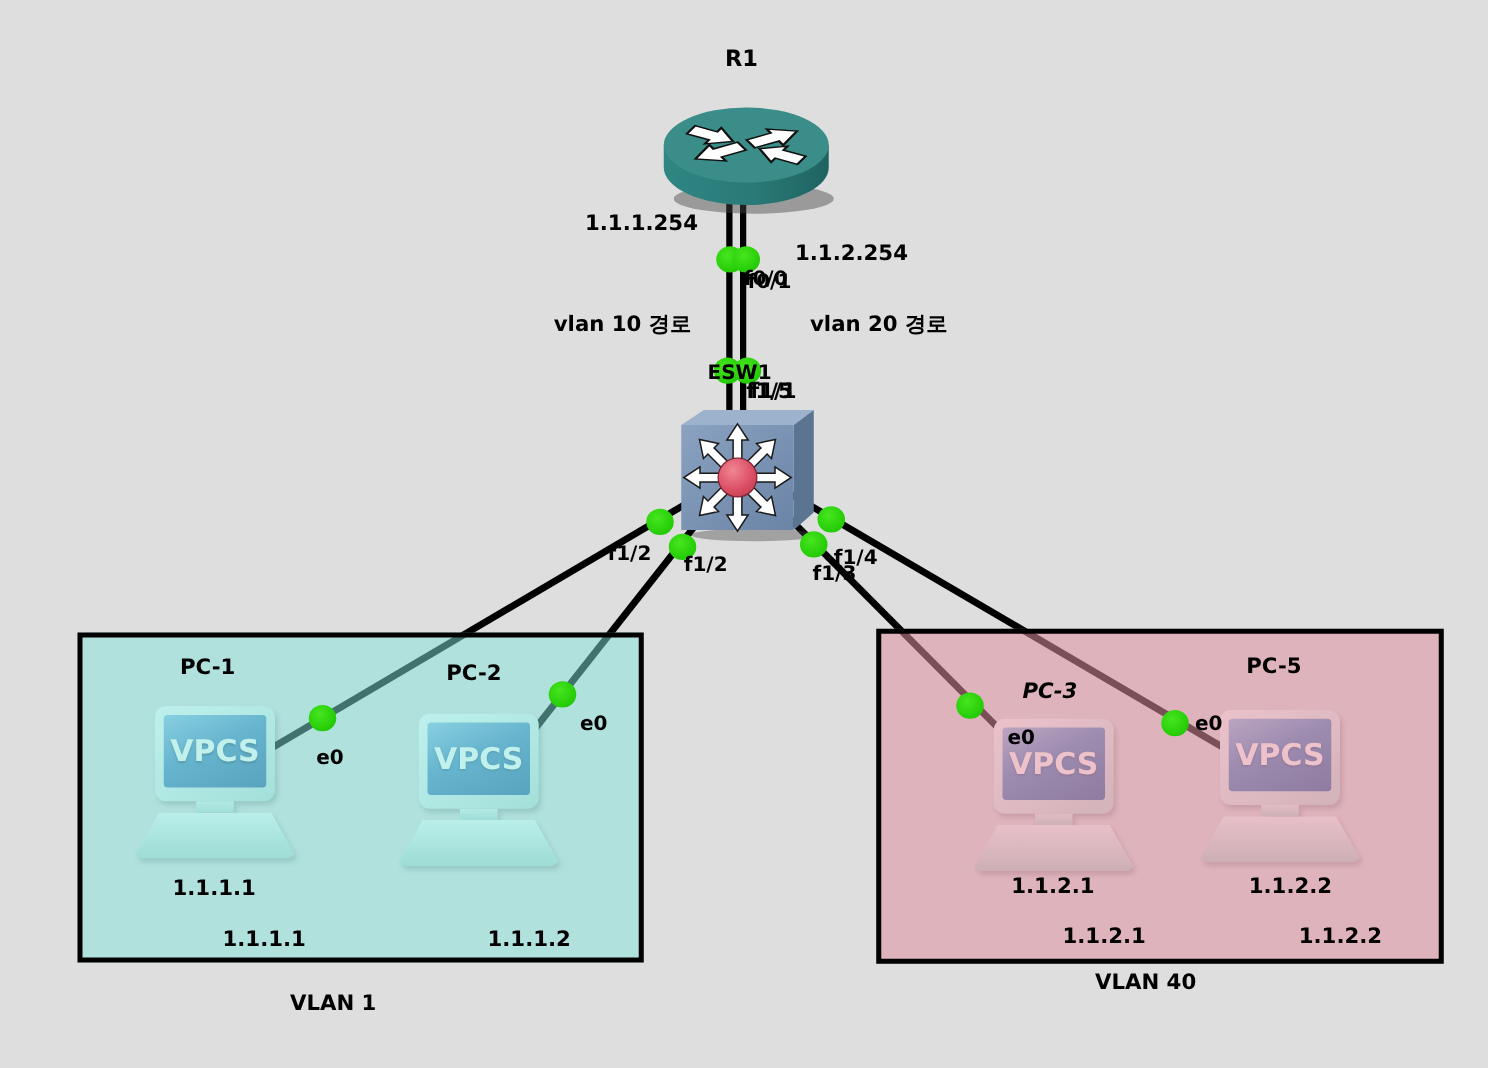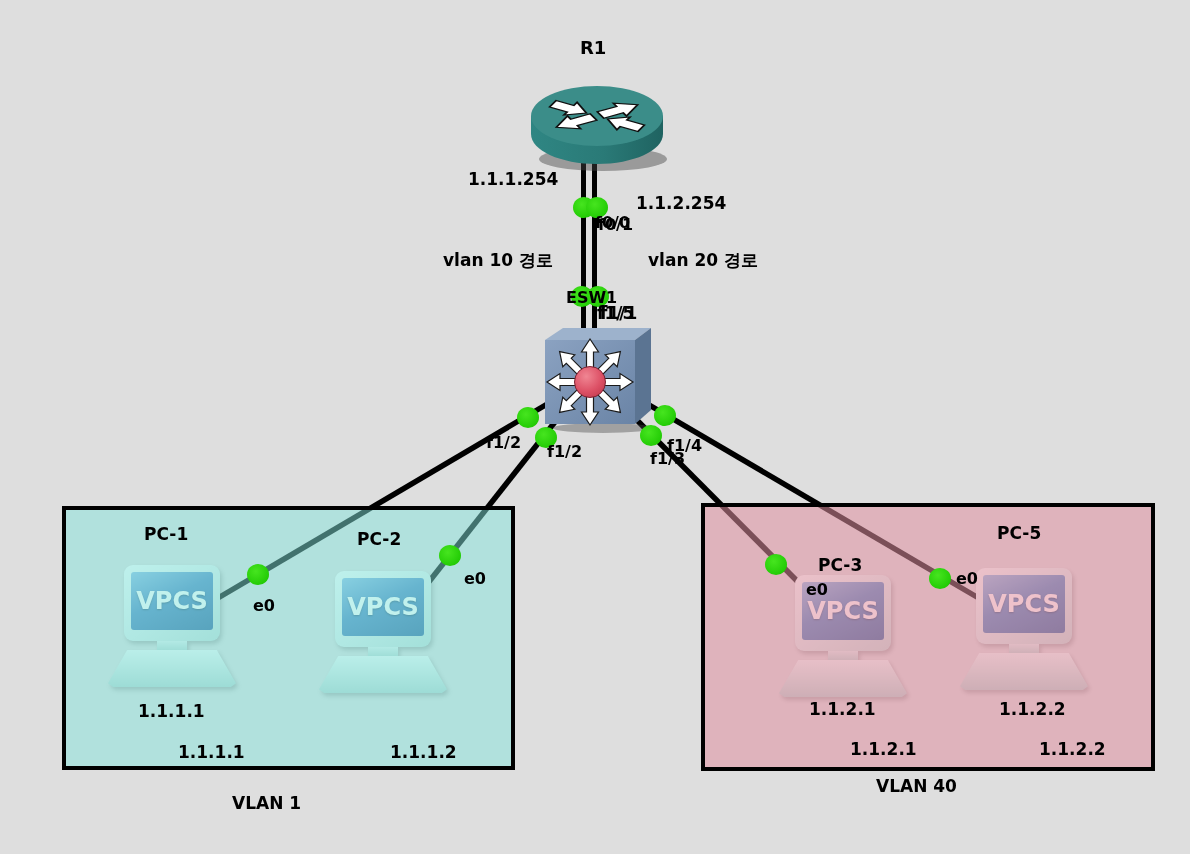--- a/index.html
+++ b/index.html
@@ -167,21 +167,21 @@
   <div class="lbl s16" style="left:566px;top:289px;">ESW1</div>
   <div class="lbl" style="left:597px;top:304px;">f1/5</div>
   <div class="lbl" style="left:600px;top:304px;">f1/1</div>
   <div class="lbl s16" style="left:486px;top:434px;">f1/2</div>
   <div class="lbl s16" style="left:547px;top:443px;">f1/2</div>
   <div class="lbl s16" style="left:650px;top:450px;">f1/3</div>
   <div class="lbl s16" style="left:667px;top:437px;text-align:right;">f1/4</div>
 
   <div class="lbl" style="left:144px;top:525px;">PC-1</div>
   <div class="lbl" style="left:357px;top:530px;">PC-2</div>
-  <div class="lbl" style="left:818px;top:556px;">PC-3</div>
+  <div class="lbl" style="left:818px;top:544px;font-style:italic;">PC-3</div>
   <div class="lbl" style="left:997px;top:524px;">PC-5</div>
 
   <div class="lbl s16" style="left:253px;top:597px;">e0</div>
   <div class="lbl s16" style="left:464px;top:570px;">e0</div>
   <div class="lbl s16" style="left:806px;top:581px;">e0</div>
   <div class="lbl s16" style="left:956px;top:570px;">e0</div>
 
   <div class="lbl" style="left:138px;top:702px;">1.1.1.1</div>
   <div class="lbl" style="left:809px;top:700px;">1.1.2.1</div>
   <div class="lbl" style="left:999px;top:700px;">1.1.2.2</div>

